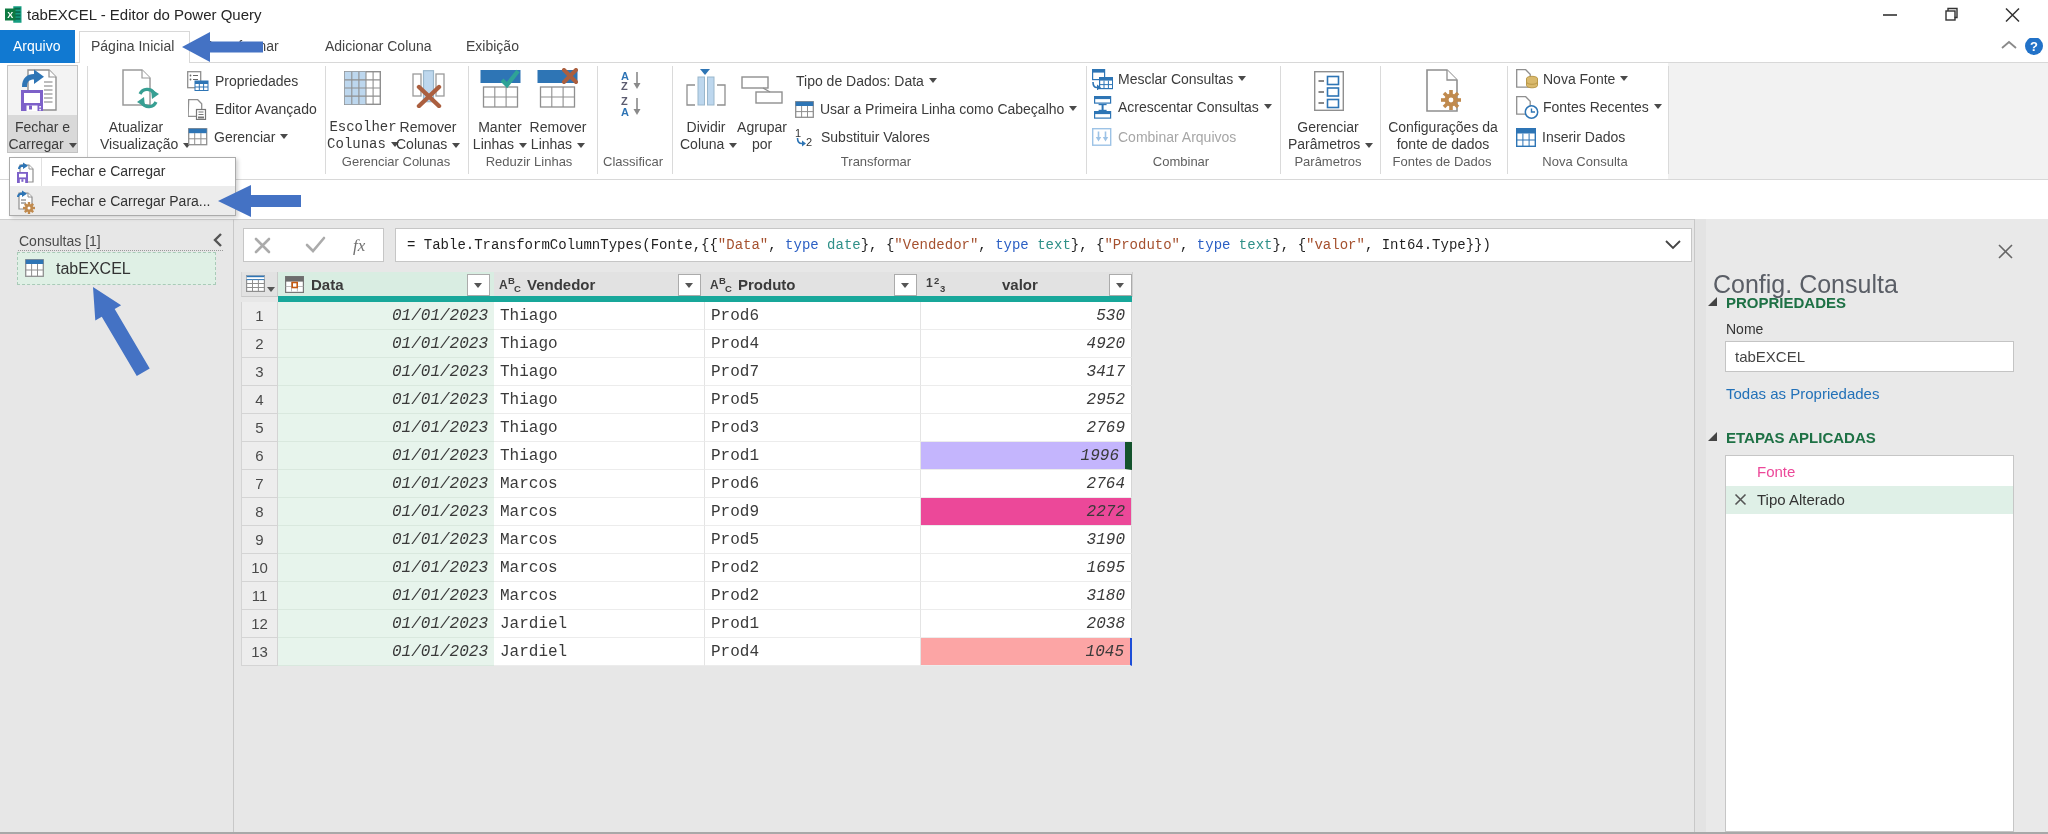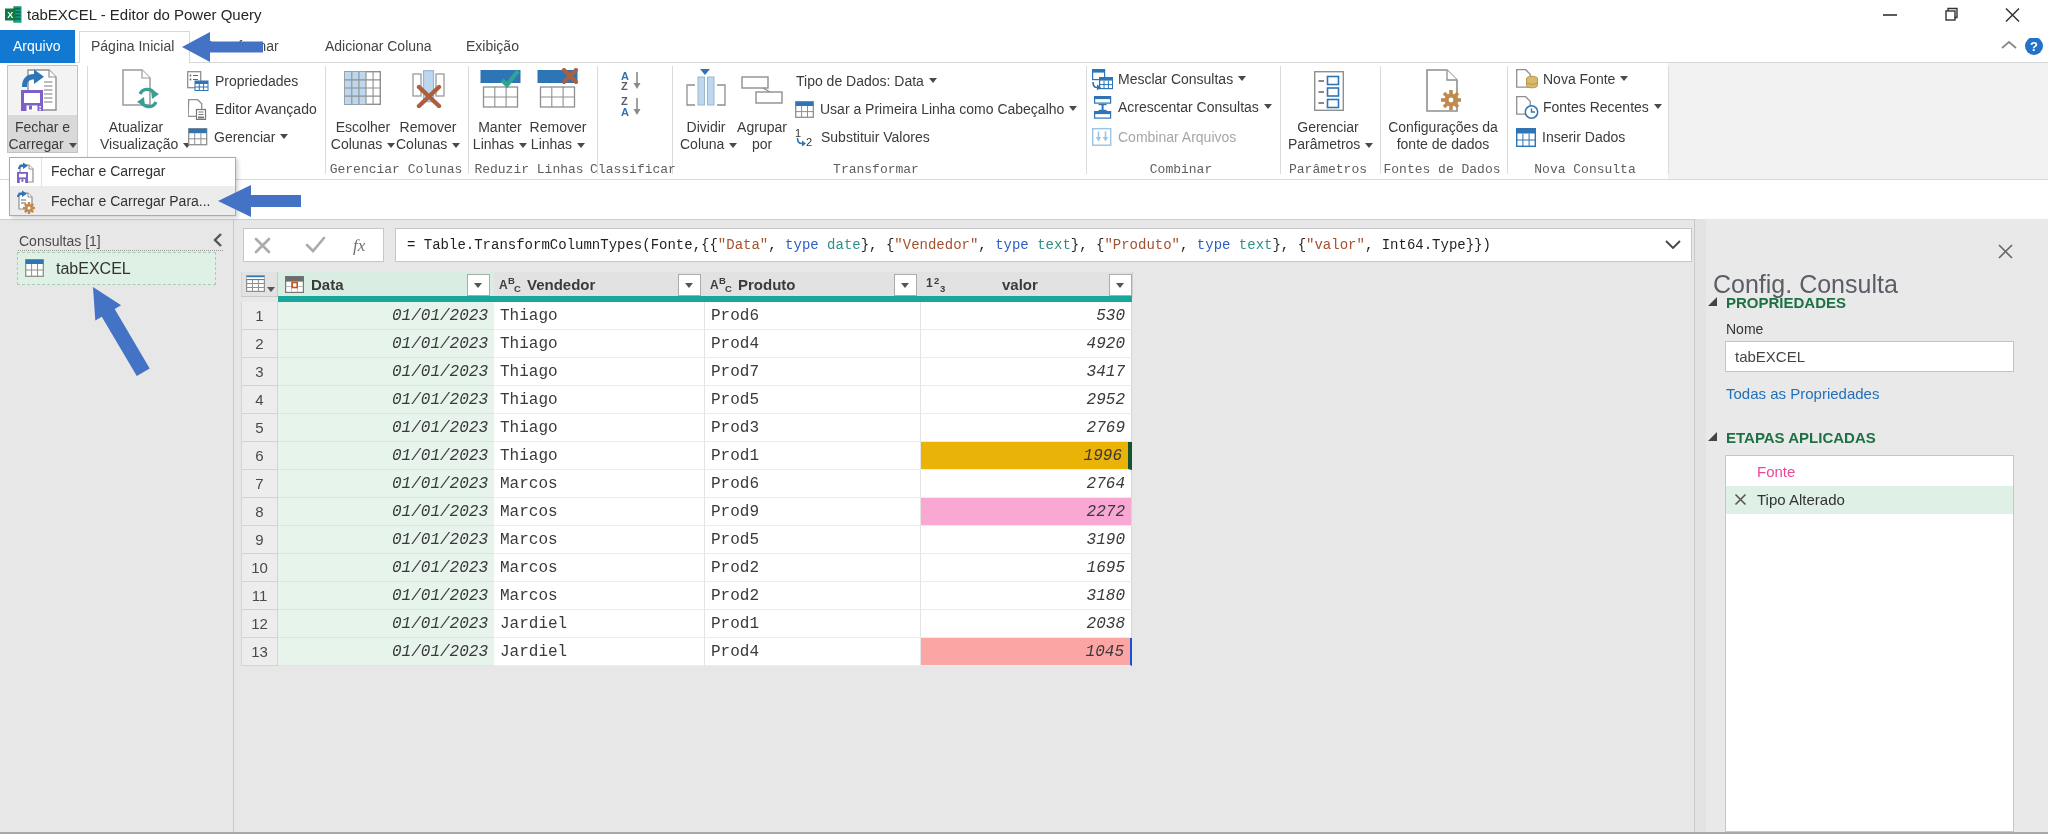--- a/index.html
+++ b/index.html
@@ -10,21 +10,21 @@
   .dn{display:inline-block;width:0;height:0;border-left:4px solid transparent;
       border-right:4px solid transparent;border-top:5px solid #4a4a4a;margin-left:5px;
       position:relative;top:-1px;}
   
   .bb{position:absolute;top:62px;height:118px;}
   .bb .l1{position:absolute;top:57px;left:0;width:100%;text-align:center;font-size:14px;color:#3b3b3b;white-space:nowrap;}
   .bb .l2{position:absolute;top:74px;left:0;width:100%;text-align:center;font-size:14px;color:#3b3b3b;white-space:nowrap;}
   
   .sr{position:absolute;height:20px;display:flex;align-items:center;font-size:14px;color:#3b3b3b;white-space:nowrap;}
   .sr svg{margin-right:6px;}
-  .glabel{position:absolute;top:162px;font-size:13px;color:#5e5e5e;text-align:right;white-space:nowrap;font-family:Liberation Mono, monospace;}
+  .glabel{position:absolute;top:154px;font-size:13px;color:#5e5e5e;text-align:right;white-space:nowrap;}
   .gsep{position:absolute;top:66px;width:1px;height:108px;background:#dadada;}
   
   .cell{position:absolute;overflow:hidden;font-family:"Liberation Mono",monospace;font-size:16px;
         color:#3a3a3a;line-height:28px;white-space:nowrap;}
   .num{font-style:italic;text-align:right;}
   .rowno{position:absolute;background:#ededed;border-right:1px solid #d4d4d4;border-bottom:1px solid #d4d4d4;
          font-family:"Liberation Sans",sans-serif;font-size:15px;color:#4a4a4a;text-align:center;line-height:28px;}
   .hdr{position:absolute;top:272px;height:25px;background:#e2e2e2;border-right:1px solid #cfcfcf;}
   .hdrtxt{position:absolute;top:276px;font-size:15px;font-weight:bold;color:#3b3b3b;white-space:nowrap;}
   .fbtn{position:absolute;top:274px;width:21px;height:20px;background:#fff;border:1px solid #ababab;}
@@ -152,21 +152,21 @@
     <rect x="0.7" y="0.7" width="18" height="16" fill="#fff" stroke="#8f8f8f" stroke-width="1.3"></rect>
     <rect x="0.7" y="0.7" width="18" height="4.5" fill="#2e75b5"></rect>
     <line x1="6.7" y1="5" x2="6.7" y2="16.7" stroke="#8f8f8f"></line>
     <line x1="12.9" y1="5" x2="12.9" y2="16.7" stroke="#8f8f8f"></line>
     <line x1="0.7" y1="10.8" x2="18.7" y2="10.8" stroke="#8f8f8f"></line>
   </svg>
   <span>Gerenciar</span>
       <span class="dn"></span>
 </div>
 
-<div class="bb" style="left:327px;width:72px;">
+<div class="bb" style="left:327px;width:72px;font-family:Liberation Mono, monospace;">
   <svg class="a" style="left:17px;top:9px" width="37" height="34" viewBox="0 0 37 34">
     <rect x="0.7" y="0.7" width="35.6" height="32.6" fill="#fff" stroke="#8f8f8f" stroke-width="1.4"></rect>
     <rect x="0.7" y="0.7" width="21.3" height="32.6" fill="#bdd7ee"></rect>
     <g stroke="#8f8f8f" stroke-width="1.1">
       <line x1="7.8" y1="0.7" x2="7.8" y2="33.3"></line>
           <line x1="14.9" y1="0.7" x2="14.9" y2="33.3"></line>
       <line x1="22" y1="0.7" x2="22" y2="33.3"></line>
           <line x1="29.1" y1="0.7" x2="29.1" y2="33.3"></line>
       <line x1="0.7" y1="8.9" x2="36.3" y2="8.9"></line>
           <line x1="0.7" y1="17" x2="36.3" y2="17"></line>
@@ -532,31 +532,31 @@
 <div class="cell num" style="left:921px;top:386px;width:211px;height:28px;background:#fff;border-bottom:1px solid #ececec;border-right:1px solid #d5d5d5;box-sizing:border-box;padding-right:6px;">2952</div>
 <div class="rowno" style="left:241px;top:414px;width:37px;height:28px;border-left:1px solid #d4d4d4;box-sizing:border-box;">5</div>
 <div class="cell num" style="left:278px;top:414px;width:216px;height:28px;background:#e7f4ec;border-bottom:1px solid #d9e8de;box-sizing:border-box;padding-right:6px;">01/01/2023</div>
 <div class="cell" style="left:494px;top:414px;width:211px;height:28px;background:#fff;border-bottom:1px solid #ececec;border-right:1px solid #e4e4e4;box-sizing:border-box;padding-left:6px;">Thiago</div>
 <div class="cell" style="left:705px;top:414px;width:216px;height:28px;background:#fff;border-bottom:1px solid #ececec;border-right:1px solid #e4e4e4;box-sizing:border-box;padding-left:6px;">Prod3</div>
 <div class="cell num" style="left:921px;top:414px;width:211px;height:28px;background:#fff;border-bottom:1px solid #ececec;border-right:1px solid #d5d5d5;box-sizing:border-box;padding-right:6px;">2769</div>
 <div class="rowno" style="left:241px;top:442px;width:37px;height:28px;border-left:1px solid #d4d4d4;box-sizing:border-box;">6</div>
 <div class="cell num" style="left:278px;top:442px;width:216px;height:28px;background:#e7f4ec;border-bottom:1px solid #d9e8de;box-sizing:border-box;padding-right:6px;">01/01/2023</div>
 <div class="cell" style="left:494px;top:442px;width:211px;height:28px;background:#fff;border-bottom:1px solid #ececec;border-right:1px solid #e4e4e4;box-sizing:border-box;padding-left:6px;">Thiago</div>
 <div class="cell" style="left:705px;top:442px;width:216px;height:28px;background:#fff;border-bottom:1px solid #ececec;border-right:1px solid #e4e4e4;box-sizing:border-box;padding-left:6px;">Prod1</div>
-<div class="cell num" style="left:921px;top:442px;width:211px;height:28px;background:#eab308;border-bottom:1px solid #ececec;border-right:4px solid #14532d;box-sizing:border-box;padding-right:6px;">1996</div>
+<div class="cell num" style="left:921px;top:442px;width:211px;height:28px;background:#c4b5fd;border-bottom:1px solid #ececec;border-right:7px solid #14532d;box-sizing:border-box;padding-right:6px;">1996</div>
 <div class="rowno" style="left:241px;top:470px;width:37px;height:28px;border-left:1px solid #d4d4d4;box-sizing:border-box;">7</div>
 <div class="cell num" style="left:278px;top:470px;width:216px;height:28px;background:#e7f4ec;border-bottom:1px solid #d9e8de;box-sizing:border-box;padding-right:6px;">01/01/2023</div>
 <div class="cell" style="left:494px;top:470px;width:211px;height:28px;background:#fff;border-bottom:1px solid #ececec;border-right:1px solid #e4e4e4;box-sizing:border-box;padding-left:6px;">Marcos</div>
 <div class="cell" style="left:705px;top:470px;width:216px;height:28px;background:#fff;border-bottom:1px solid #ececec;border-right:1px solid #e4e4e4;box-sizing:border-box;padding-left:6px;">Prod6</div>
 <div class="cell num" style="left:921px;top:470px;width:211px;height:28px;background:#fff;border-bottom:1px solid #ececec;border-right:1px solid #d5d5d5;box-sizing:border-box;padding-right:6px;">2764</div>
 <div class="rowno" style="left:241px;top:498px;width:37px;height:28px;border-left:1px solid #d4d4d4;box-sizing:border-box;">8</div>
 <div class="cell num" style="left:278px;top:498px;width:216px;height:28px;background:#e7f4ec;border-bottom:1px solid #d9e8de;box-sizing:border-box;padding-right:6px;">01/01/2023</div>
 <div class="cell" style="left:494px;top:498px;width:211px;height:28px;background:#fff;border-bottom:1px solid #ececec;border-right:1px solid #e4e4e4;box-sizing:border-box;padding-left:6px;">Marcos</div>
 <div class="cell" style="left:705px;top:498px;width:216px;height:28px;background:#fff;border-bottom:1px solid #ececec;border-right:1px solid #e4e4e4;box-sizing:border-box;padding-left:6px;">Prod9</div>
-<div class="cell num" style="left:921px;top:498px;width:211px;height:28px;background:#f9a8d4;border-bottom:1px solid #ececec;border-right:1px solid #d5d5d5;box-sizing:border-box;padding-right:6px;">2272</div>
+<div class="cell num" style="left:921px;top:498px;width:211px;height:28px;background:#ec4899;border-bottom:1px solid #ececec;border-right:1px solid #d5d5d5;box-sizing:border-box;padding-right:6px;">2272</div>
 <div class="rowno" style="left:241px;top:526px;width:37px;height:28px;border-left:1px solid #d4d4d4;box-sizing:border-box;">9</div>
 <div class="cell num" style="left:278px;top:526px;width:216px;height:28px;background:#e7f4ec;border-bottom:1px solid #d9e8de;box-sizing:border-box;padding-right:6px;">01/01/2023</div>
 <div class="cell" style="left:494px;top:526px;width:211px;height:28px;background:#fff;border-bottom:1px solid #ececec;border-right:1px solid #e4e4e4;box-sizing:border-box;padding-left:6px;">Marcos</div>
 <div class="cell" style="left:705px;top:526px;width:216px;height:28px;background:#fff;border-bottom:1px solid #ececec;border-right:1px solid #e4e4e4;box-sizing:border-box;padding-left:6px;">Prod5</div>
 <div class="cell num" style="left:921px;top:526px;width:211px;height:28px;background:#fff;border-bottom:1px solid #ececec;border-right:1px solid #d5d5d5;box-sizing:border-box;padding-right:6px;">3190</div>
 <div class="rowno" style="left:241px;top:554px;width:37px;height:28px;border-left:1px solid #d4d4d4;box-sizing:border-box;">10</div>
 <div class="cell num" style="left:278px;top:554px;width:216px;height:28px;background:#e7f4ec;border-bottom:1px solid #d9e8de;box-sizing:border-box;padding-right:6px;">01/01/2023</div>
 <div class="cell" style="left:494px;top:554px;width:211px;height:28px;background:#fff;border-bottom:1px solid #ececec;border-right:1px solid #e4e4e4;box-sizing:border-box;padding-left:6px;">Marcos</div>
 <div class="cell" style="left:705px;top:554px;width:216px;height:28px;background:#fff;border-bottom:1px solid #ececec;border-right:1px solid #e4e4e4;box-sizing:border-box;padding-left:6px;">Prod2</div>
 <div class="cell num" style="left:921px;top:554px;width:211px;height:28px;background:#fff;border-bottom:1px solid #ececec;border-right:1px solid #d5d5d5;box-sizing:border-box;padding-right:6px;">1695</div>

